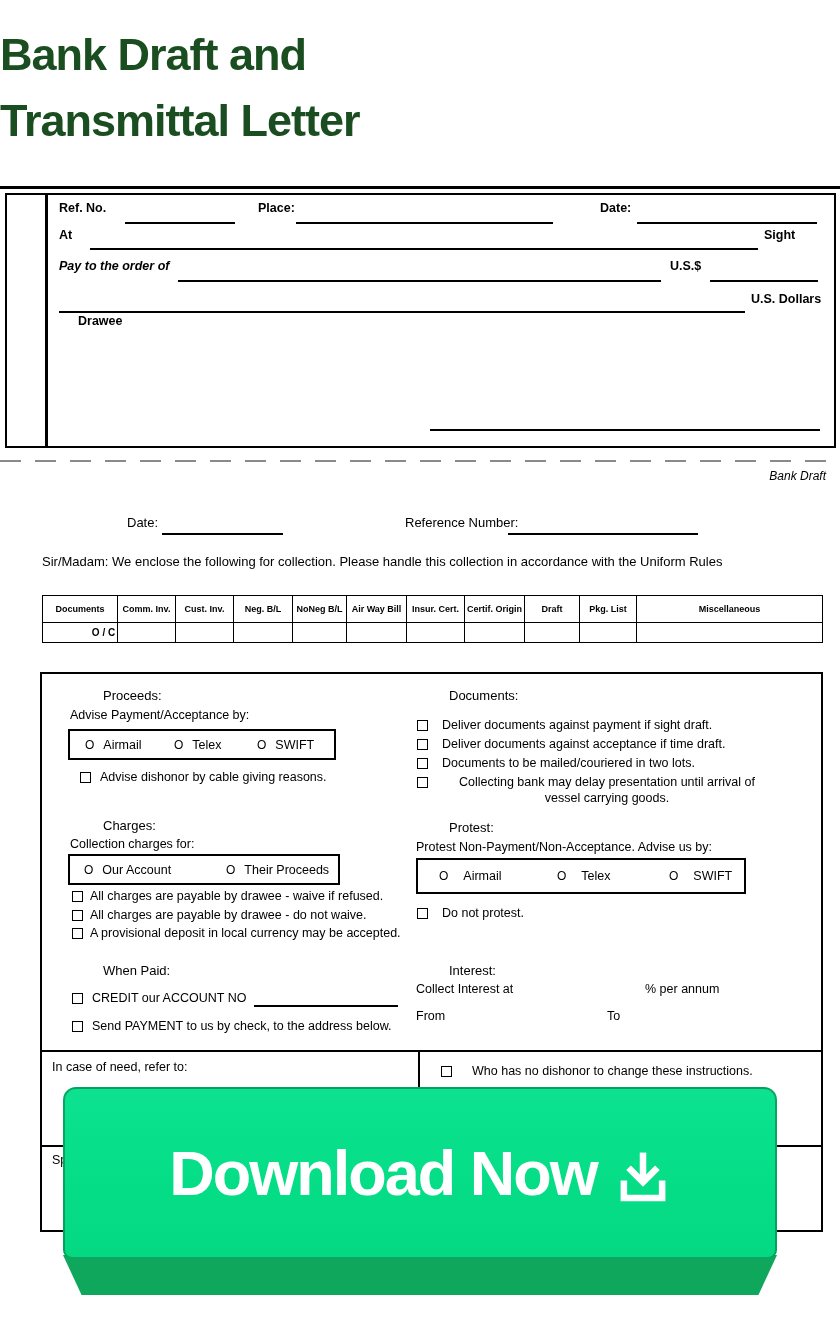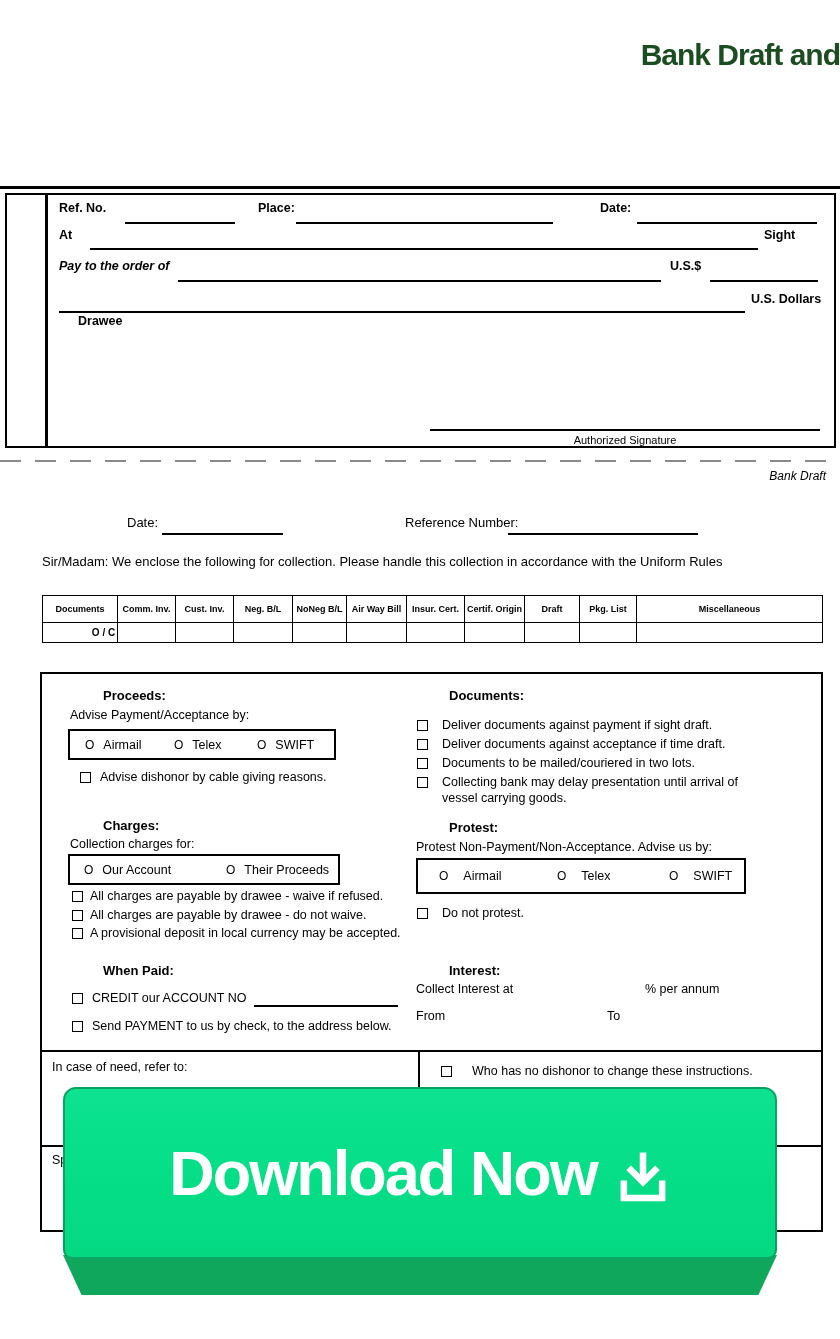--- a/index.html
+++ b/index.html
@@ -9,22 +9,22 @@
     font-family:"Liberation Sans","DejaVu Sans",sans-serif; color:#000;
     overflow:hidden; margin:0 auto;
   }
   .abs { position:absolute; }
   .i { font-style:italic; }
   .hline { height:2px; background:#000; }
   .cb { width:11px; height:11px; border:1.5px solid #000; background:#fff; }
 
   
   .title {
-    top:22px; left:0; width:100%; text-align:right;
-    font-size:30px; font-weight:800; letter-spacing:-1px;
+    top:22px; left:0; width:100%; text-align:left;
+    font-size:45px; font-weight:800; letter-spacing:-1px;
     line-height:66px; color:#1a4d1f;
   }
 
   
   .topline { top:186px; left:0; width:840px; height:3px; background:#000; }
   .draft-box { top:193px; left:5px; width:831px; height:255px; border:2px solid #000; background:#fff; }
   .stub { left:38px; top:0; bottom:0; width:3px; background:#000; }
   .draft-box .lbl { font-size:12.5px; font-weight:bold; white-space:nowrap; }
   .sig-label { font-size:11px; font-weight:normal; text-align:center; }
 
@@ -39,27 +39,27 @@
   
   .doc-table { position:absolute; left:42px; top:595px; width:781px;
     border-collapse:collapse; table-layout:fixed; }
   .doc-table th, .doc-table td { border:1.5px solid #000;margin-top:12px; }
   .doc-table th { font-size:9px; font-weight:bold; text-align:center;
     vertical-align:middle; height:27px; padding:1px 0; line-height:11px; }
   .doc-table td { height:20px; font-size:10px; font-weight:bold; text-align:center;padding-left:47px; }
 
   
   .instr-box { top:672px; left:40px; width:783px; height:560px; border:2px solid #000; background:#fff; }
-  .h13 { font-size:13px; font-weight:bold; white-space:nowrap;padding-left:33px; }
+  .h13 { font-size:13px; font-weight:normal; white-space:nowrap;padding-left:33px; }
   .t12 { font-size:12.5px; white-space:nowrap; }
   .optbox { border:2px solid #000; background:#fff; }
   .optbox .o { font-size:12px; }
   .optbox .olbl { font-size:12.5px; margin-left:9px; }
   .opt { position:absolute; top:0; height:100%; display:flex; align-items:center; }
-  .wrapitem { white-space:normal; width:330px; line-height:15.5px; }
+  .wrapitem { white-space:normal; width:330px; line-height:15.5px;text-align:center; }
   .vdiv { width:2px; background:#000; }
 
   
   .dl-base { left:63px; top:1255px; width:714px; height:40px; background:#0ea75b;
     clip-path:polygon(0 0,100% 0,97.4% 100%,2.6% 100%); z-index:5; }
   .dl-btn { left:63px; top:1087px; width:714px; height:172px; z-index:6;
     background:linear-gradient(180deg,#0ce290 0%,#05dd86 60%,#04d982 100%);
     border:2px solid rgba(10,90,50,0.45);
     border-radius:13px 13px 9px 9px;
     display:flex; align-items:center; justify-content:center;
@@ -68,20 +68,21 @@
   .dl-btn .txt { color:#fff; font-size:63px; font-weight:800; letter-spacing:-2px; white-space:nowrap; }
   .dl-btn svg { margin-left:18px; margin-top:10px; }
 </style>
 </head>
 <body>
 
 <div class="page">
 
   <div class="abs title">
     <div>Bank Draft and</div>
+    <div>Transmittal Letter</div>
   </div>
 
   <div class="abs topline"></div>
   <div class="abs draft-box">
     <div class="abs stub"></div>
 
     <div class="abs lbl" style="left:52px;top:6px">Ref. No.</div>
     <div class="abs hline" style="left:118px;top:27px;width:110px"></div>
     <div class="abs lbl" style="left:251px;top:6px">Place:</div>
     <div class="abs hline" style="left:289px;top:27px;width:257px"></div>
@@ -96,21 +97,20 @@
     <div class="abs hline" style="left:171px;top:85px;width:483px"></div>
     <div class="abs lbl" style="left:663px;top:64px">U.S.$</div>
     <div class="abs hline" style="left:703px;top:85px;width:108px"></div>
 
     <div class="abs hline" style="left:52px;top:116px;width:686px"></div>
     <div class="abs lbl" style="left:744px;top:97px">U.S. Dollars</div>
 
     <div class="abs lbl" style="left:71px;top:119px;">Drawee</div>
 
     <div class="abs hline" style="left:423px;top:234px;width:390px"></div>
-    <div class="abs sig-label" style="left:423px;top:239px;width:390px">Authorized Signature</div>
   </div>
 
   <div class="abs dashed"></div>
   <div class="abs bd-tag">Bank Draft</div>
 
   <div class="abs lh-lbl" style="left:127px;top:515px">Date:</div>
   <div class="abs hline" style="left:162px;top:533px;width:121px"></div>
   <div class="abs lh-lbl" style="left:405px;top:515px">Reference Number:</div>
   <div class="abs hline" style="left:508px;top:533px;width:190px"></div>
 

